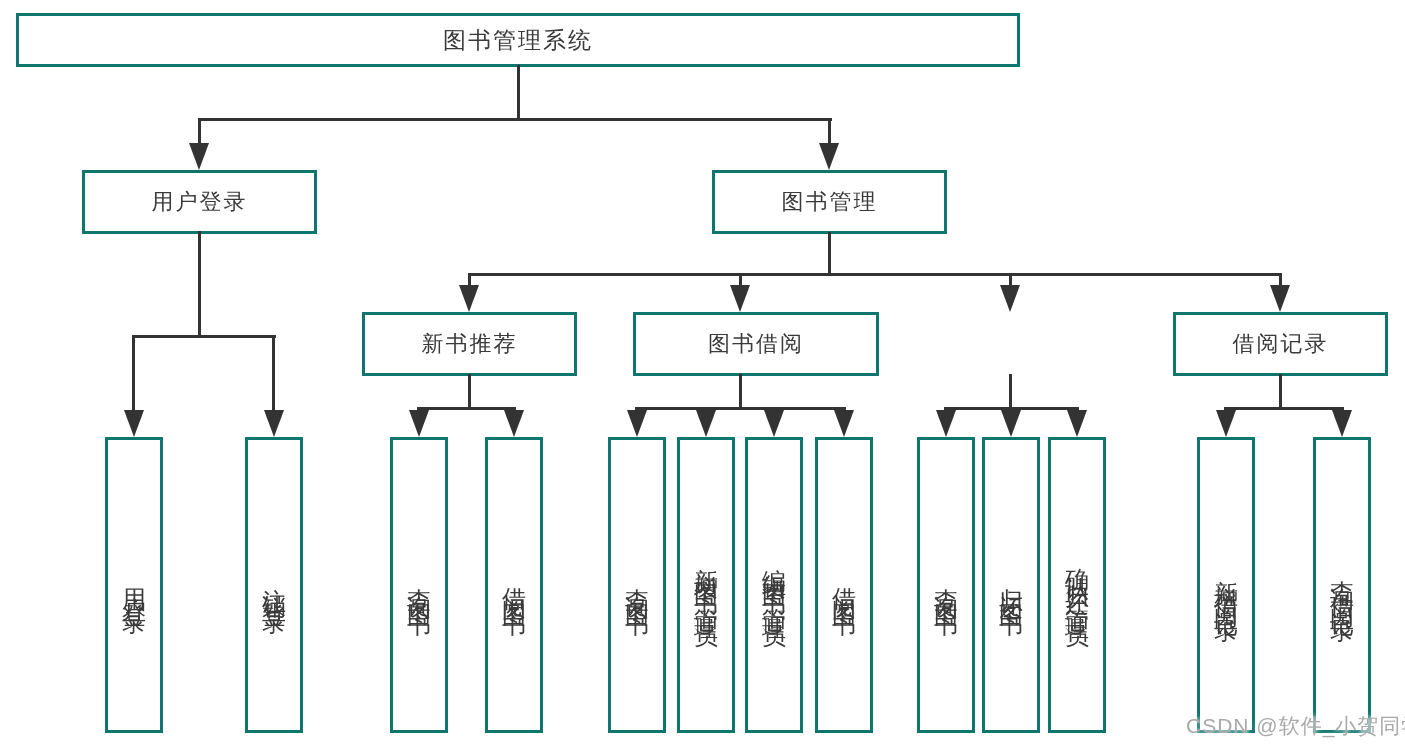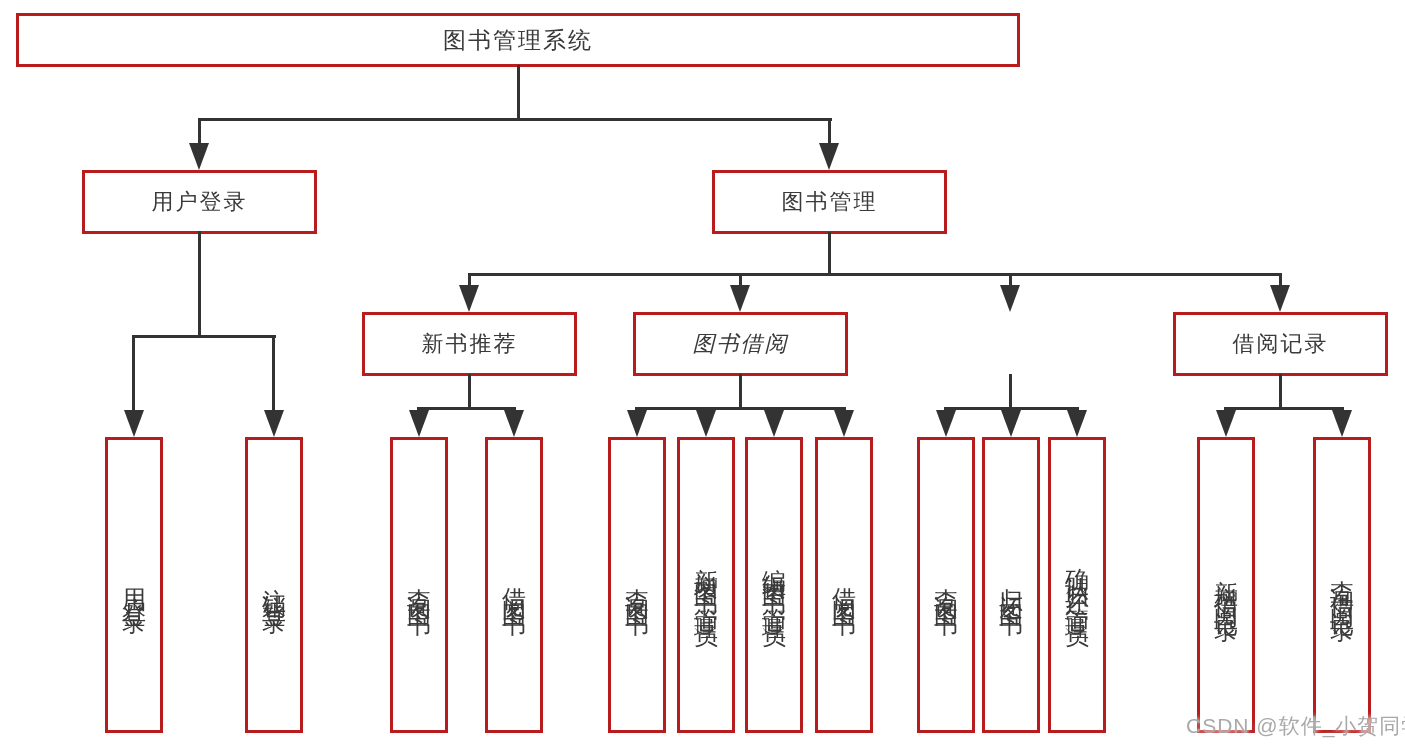--- a/index.html
+++ b/index.html
@@ -1,21 +1,21 @@
 <!DOCTYPE html>
 <html><head>
 <meta charset="utf-8">
 <style>
   html,body{margin:0;padding:0;background:#fff;}
   .canvas{
     position:relative;width:1405px;height:747px;background:#ffffff;
     font-family:"Liberation Sans",sans-serif;color:#333333;overflow:hidden;
   }
   .box{
-    position:absolute;box-sizing:border-box;border:3px solid #b91c1c;background:#ffffff;
+    position:absolute;box-sizing:border-box;border:3px solid #0f766e;background:#ffffff;
     display:flex;align-items:center;justify-content:center;
     font-size:22px;letter-spacing:2px;color:#3a3a3a;text-align:center;
   }
   .box.root{font-size:23px;}
   .leaf{
     writing-mode:vertical-rl;text-orientation:mixed;
     font-size:24px;letter-spacing:8px;line-height:1;
   }
   .h,.v{position:absolute;background:#333333;}
   .h{height:3px;}
@@ -35,21 +35,21 @@
 <body>
 
 <div class="canvas">
 
   <div class="box root" style="left:16px;top:13px;width:1004px;height:54px;">图书管理系统</div>
 
   <div class="box" style="left:82px;top:170px;width:235px;height:64px;">用户登录</div>
   <div class="box" style="left:712px;top:170px;width:235px;height:64px;">图书管理</div>
 
   <div class="box" style="left:362px;top:312px;width:215px;height:64px;">新书推荐</div>
-  <div class="box" style="left:633px;top:312px;width:215px;height:64px;font-style:italic;">图书借阅</div>
+  <div class="box" style="left:633px;top:312px;width:246px;height:64px;">图书借阅</div>
   <div class="box" style="left:1173px;top:312px;width:215px;height:64px;">借阅记录</div>
 
   <div class="box leaf" style="left:105px;top:437px;width:58px;height:296px;">用户登录</div>
   <div class="box leaf" style="left:245px;top:437px;width:58px;height:296px;">注销登录</div>
 
   <div class="box leaf" style="left:390px;top:437px;width:58px;height:296px;">查询图书</div>
   <div class="box leaf" style="left:485px;top:437px;width:58px;height:296px;">借阅图书</div>
 
   <div class="box leaf" style="left:608px;top:437px;width:58px;height:296px;">查询图书</div>
   <div class="box leaf" style="left:677px;top:437px;width:58px;height:296px;">新增图书（管理员）</div>

